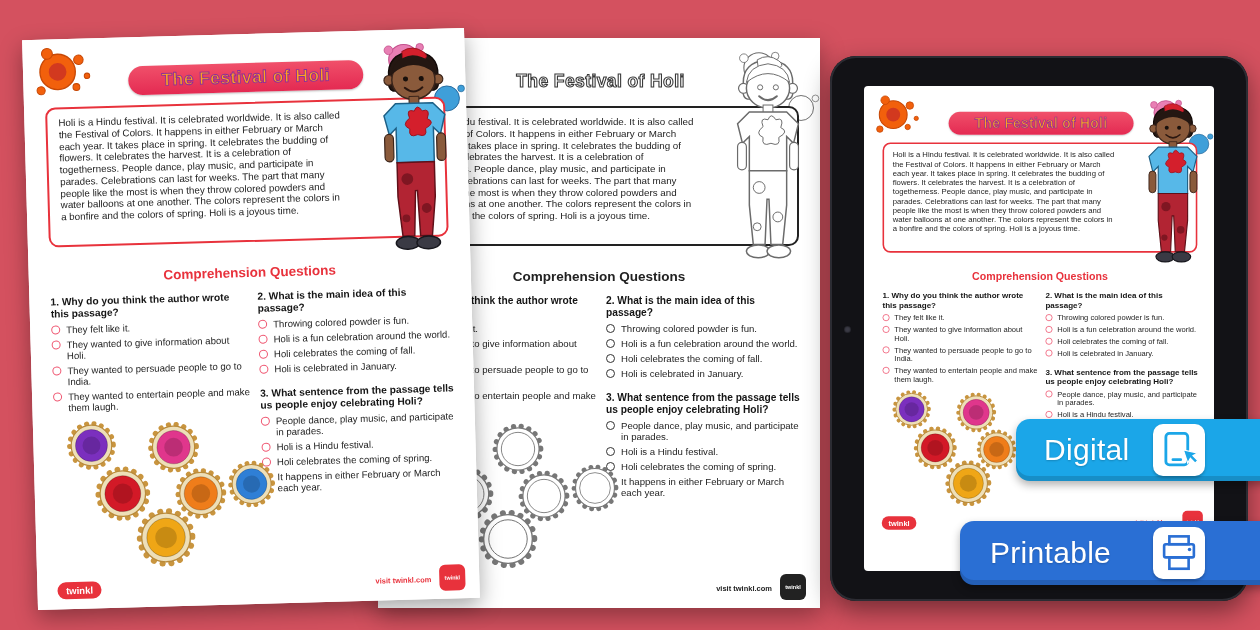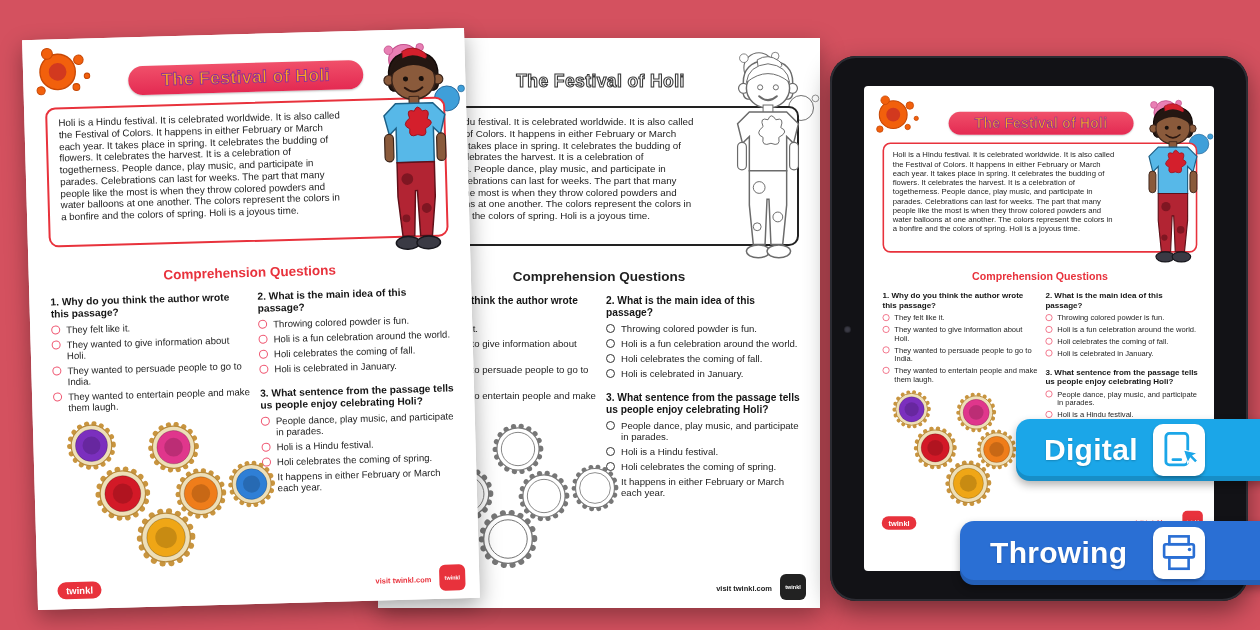--- a/index.html
+++ b/index.html
@@ -66,21 +66,21 @@
   .tablet-camera{position:absolute;left:14px;top:50%;width:7px;height:7px;margin-top:-3px;border-radius:50%;
     background:#3b3b46;box-shadow:inset 0 0 2px #000;}
   .tablet-screen{position:absolute;left:34px;top:30px;width:350px;height:485px;background:#fff;border-radius:4px;overflow:hidden;}
   .page-mini{position:absolute;left:2px;top:3px;width:442px;height:570px;transform:scale(0.787);transform-origin:0 0;}
 
   
   .badge{position:absolute;display:flex;align-items:center;border-radius:14px;
     box-shadow:0 4px 8px rgba(0,0,0,.3), inset 0 -5px 0 rgba(0,0,0,.14);z-index:10;box-sizing:border-box;}
   .badge-digital{left:1016px;top:419px;width:264px;height:62px;padding:0 75px 0 28px;}
   .badge-printable{left:960px;top:521px;width:320px;height:64px;padding:0 75px 0 30px;}
-  .badge-label{color:#fff;font-weight:bold;font-size:30px;letter-spacing:.3px;text-shadow:0 1px 2px rgba(0,0,0,.2);}
+  .badge-label{color:#fff;font-weight:normal;font-size:30px;letter-spacing:.3px;text-shadow:0 1px 2px rgba(0,0,0,.2);}
   .badge-icon{margin-left:auto;width:52px;height:52px;background:#fff;border-radius:10px;flex:none;
     display:flex;align-items:center;justify-content:center;box-shadow:0 2px 3px rgba(0,0,0,.25);}
   .badge-icon svg{width:42px;height:42px;display:block;}
 </style>
 </head>
 <body>
 
 <div class="stage" style="background: rgb(212, 81, 95);">
 
   <div class="page page-bw">
@@ -624,21 +624,21 @@
     <span class="badge-icon" style="color: rgb(27, 166, 232);">
       <svg viewBox="0 0 48 48">
         <rect x="9" y="5" width="25" height="36" rx="4" fill="none" stroke="currentColor" stroke-width="3.2"></rect>
         <line x1="17" y1="35" x2="26" y2="35" stroke="currentColor" stroke-width="3" stroke-linecap="round"></line>
         <path d="M29,24 l5,15 3-5.5 5.5,5.5 3-3 -5.5-5.5 5.5-3 Z" fill="currentColor" stroke="#ffffff" stroke-width="1.4"></path>
       </svg>
     </span>
   </div>
 
   <div class="badge badge-printable" style="background: rgb(42, 111, 212);">
-    <span class="badge-label">Throwing</span>
+    <span class="badge-label">Printable</span>
     <span class="badge-icon" style="color: rgb(42, 111, 212);">
       <svg viewBox="0 0 48 48">
         <rect x="13" y="5" width="22" height="9" fill="none" stroke="currentColor" stroke-width="3"></rect>
         <rect x="7" y="14" width="34" height="15" rx="2" fill="none" stroke="currentColor" stroke-width="3"></rect>
         <rect x="13" y="29" width="22" height="13" fill="none" stroke="currentColor" stroke-width="3"></rect>
         <circle cx="36" cy="20" r="2" fill="currentColor"></circle>
       </svg>
     </span>
   </div>
 

